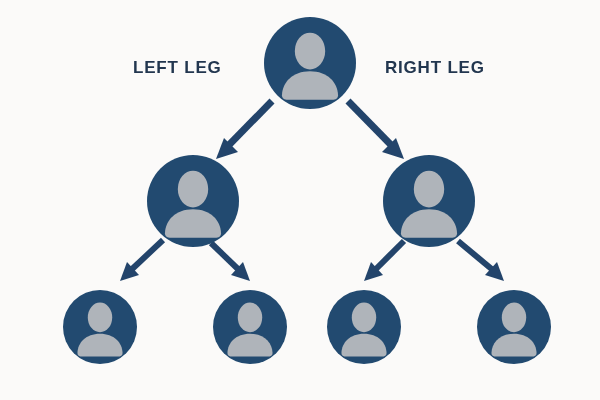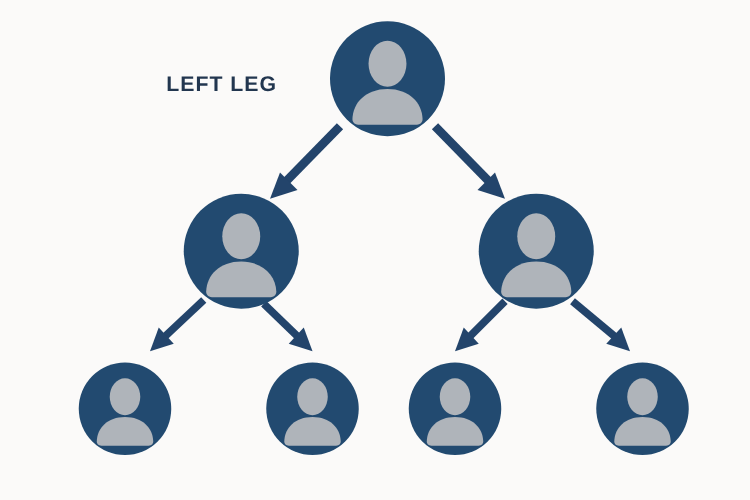--- a/index.html
+++ b/index.html
@@ -124,14 +124,15 @@
       </g>
       <g>
         <circle cx="514" cy="327" r="37" fill="#224a70"></circle>
         <use href="#person-glyph" x="477" y="290" width="74" height="74"></use>
       </g>
     </g>
   </svg>
 
   <div class="leg-label" id="label-left-leg">LEFT LEG</div>
 
+  <div class="leg-label" id="label-right-leg">RIGHT LEG</div>
 
 </div>
 
 </body></html>

